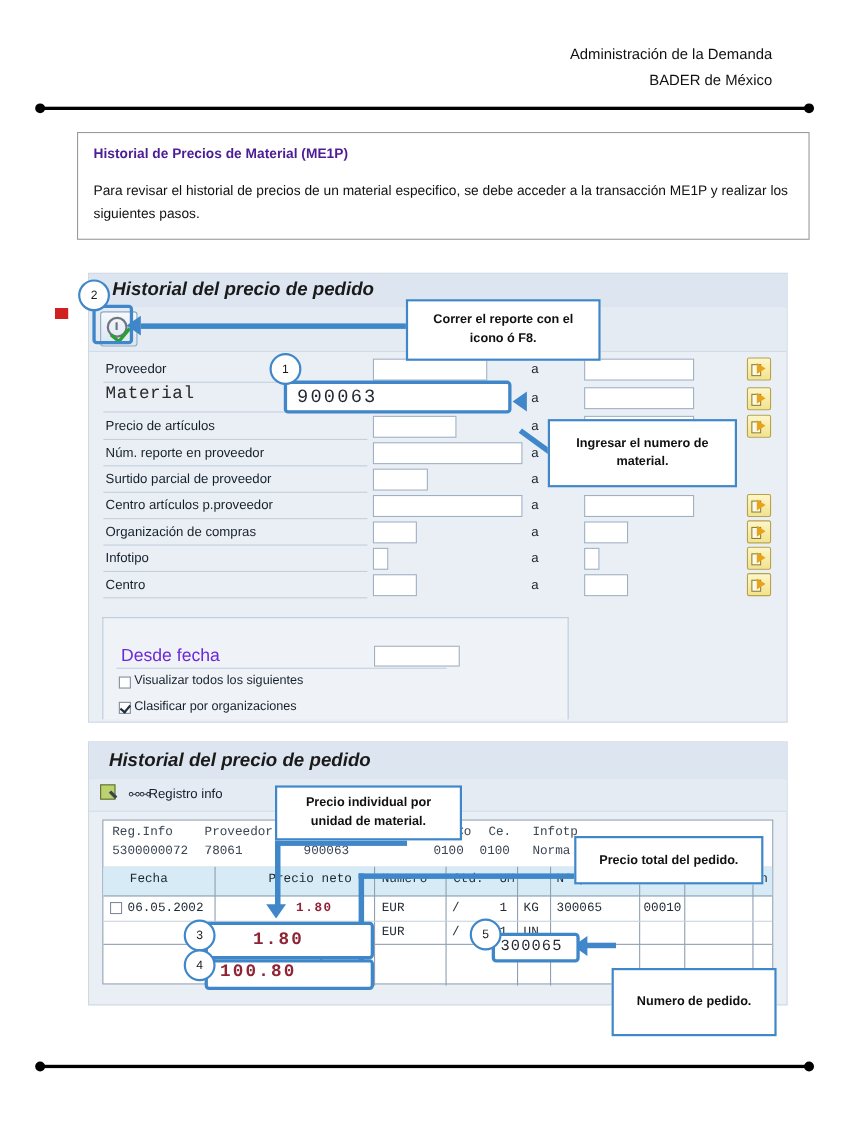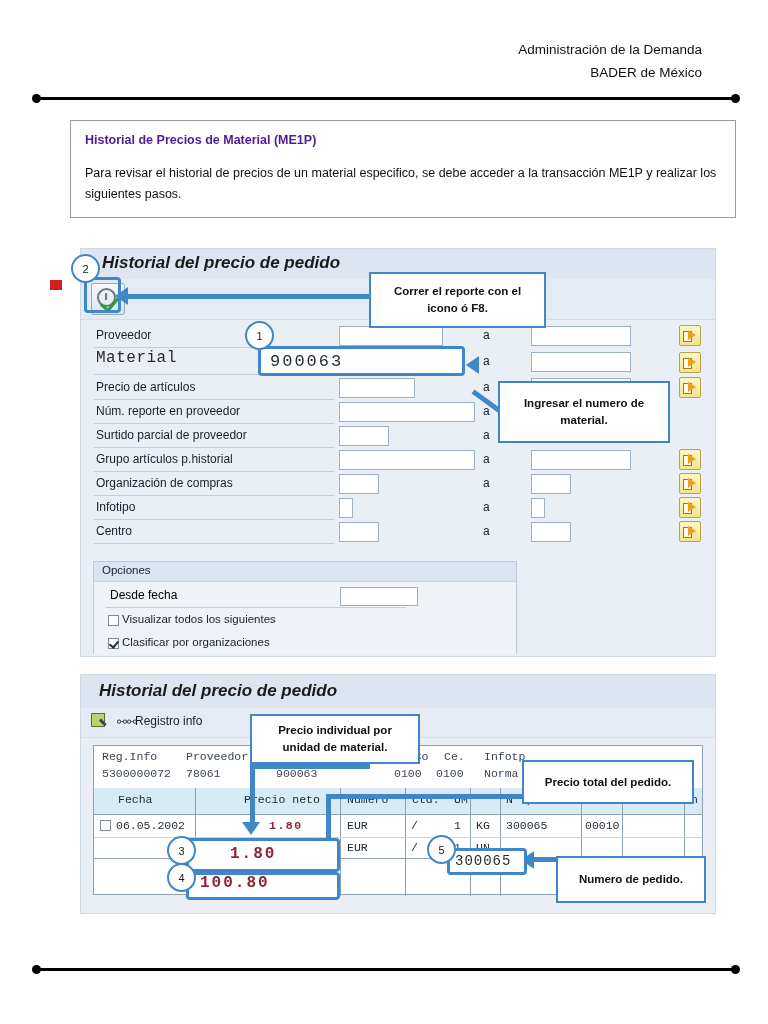--- a/index.html
+++ b/index.html
@@ -177,21 +177,21 @@
   #opciones-head {
     position: absolute; left: 0; top: 0; width: 422px; height: 19px;
     background: #dbe4ef; border-bottom: 1px solid #c5d2e0;
   }
   #opciones-head span {
     position: absolute; left: 8px; top: 2px;
     font-size: 11.5px; color: #16202b;
   }
   #opt-fecha-lbl {
     position: absolute; left: 16px; top: 26px;
-    font-size: 12px; color: #000000;
+    font-size: 16px; color: #6d28d9;
   }
   #opt-fecha-underline {
     position: absolute; left: 12px; top: 45px; width: 300px; height: 1px;
     background: #c2cfdd;
   }
   #opt-fecha-field {
     position: absolute; left: 246px; top: 25px; width: 78px; height: 19px;
     background: #ffffff; border: 1px solid #9eb0c4; box-sizing: border-box;
   }
   .opt-check {
@@ -303,21 +303,21 @@
     text-align: center;
     font-size: 11.5px; font-weight: bold; color: #111111;
     line-height: 17px;
     padding: 0 8px;
     z-index: 40;
   }
   #callout-run      { left: 369px; top: 272px; width: 177px; height: 56px; }
   #callout-material { left: 498px; top: 381px; width: 172px; height: 62px; }
   #callout-precio-unit { left: 250px; top: 714px; width: 170px; height: 50px; }
   #callout-precio-total{ left: 522px; top: 760px; width: 172px; height: 44px; }
-  #callout-num-pedido  { left: 556px; top: 856px; width: 150px; height: 47px; }
+  #callout-num-pedido  { left: 556px; top: 880px; width: 150px; height: 62px; }
 
   
   .hl-rect {
     position: absolute; border: 3px solid #3f87c9; border-radius: 4px;
     box-sizing: border-box; z-index: 30; pointer-events: none;
   }
   #hl-execute  { left: 84px; top: 277px; width: 37px; height: 36px; }
   #hl-material { left: 258px; top: 346px; width: 207px; height: 30px; background: #ffffff; }
   #hl-pedido   { left: 447px; top: 848px; width: 80px; height: 27px; background: #ffffff; }
   #hl-price1   { left: 186px; top: 838px; width: 154px; height: 34px; background: #ffffff; }
@@ -451,21 +451,21 @@
 
   <div class="sel-row" style="top:176px">
     <span class="underline"></span>
     <span class="lbl">Surtido parcial de proveedor</span>
     <span class="fld" style="left:248px;width:50px"></span>
     <span class="sep-a" style="left:392px">a</span>
   </div>
 
   <div class="sel-row" style="top:200px">
     <span class="underline"></span>
-    <span class="lbl">Grupo artículos p.historial</span>
+    <span class="lbl">Centro artículos p.proveedor</span>
     <span class="fld" style="left:248px;width:136px"></span>
     <span class="sep-a" style="left:392px">a</span>
     <span class="fld" style="left:440px;width:100px"></span>
     <span class="multi-btn">
       <span class="pg"></span>
       <span class="arw"></span>
     </span>
   </div>
 
   <div class="sel-row" style="top:224px">
@@ -498,23 +498,20 @@
     <span class="fld" style="left:248px;width:40px"></span>
     <span class="sep-a" style="left:392px">a</span>
     <span class="fld" style="left:440px;width:40px"></span>
     <span class="multi-btn">
       <span class="pg"></span>
       <span class="arw"></span>
     </span>
   </div>
 
   <div id="opciones-box">
-    <div id="opciones-head">
-      <span>Opciones</span>
-    </div>
     <div id="opt-fecha-underline"></div>
     <div id="opt-fecha-lbl">Desde fecha</div>
     <div id="opt-fecha-field"></div>
 
     <div class="opt-check" id="opt-check-1">
       <span class="box"></span>
       <span class="txt">Visualizar todos los siguientes</span>
     </div>
 
     <div class="opt-check" id="opt-check-2">

